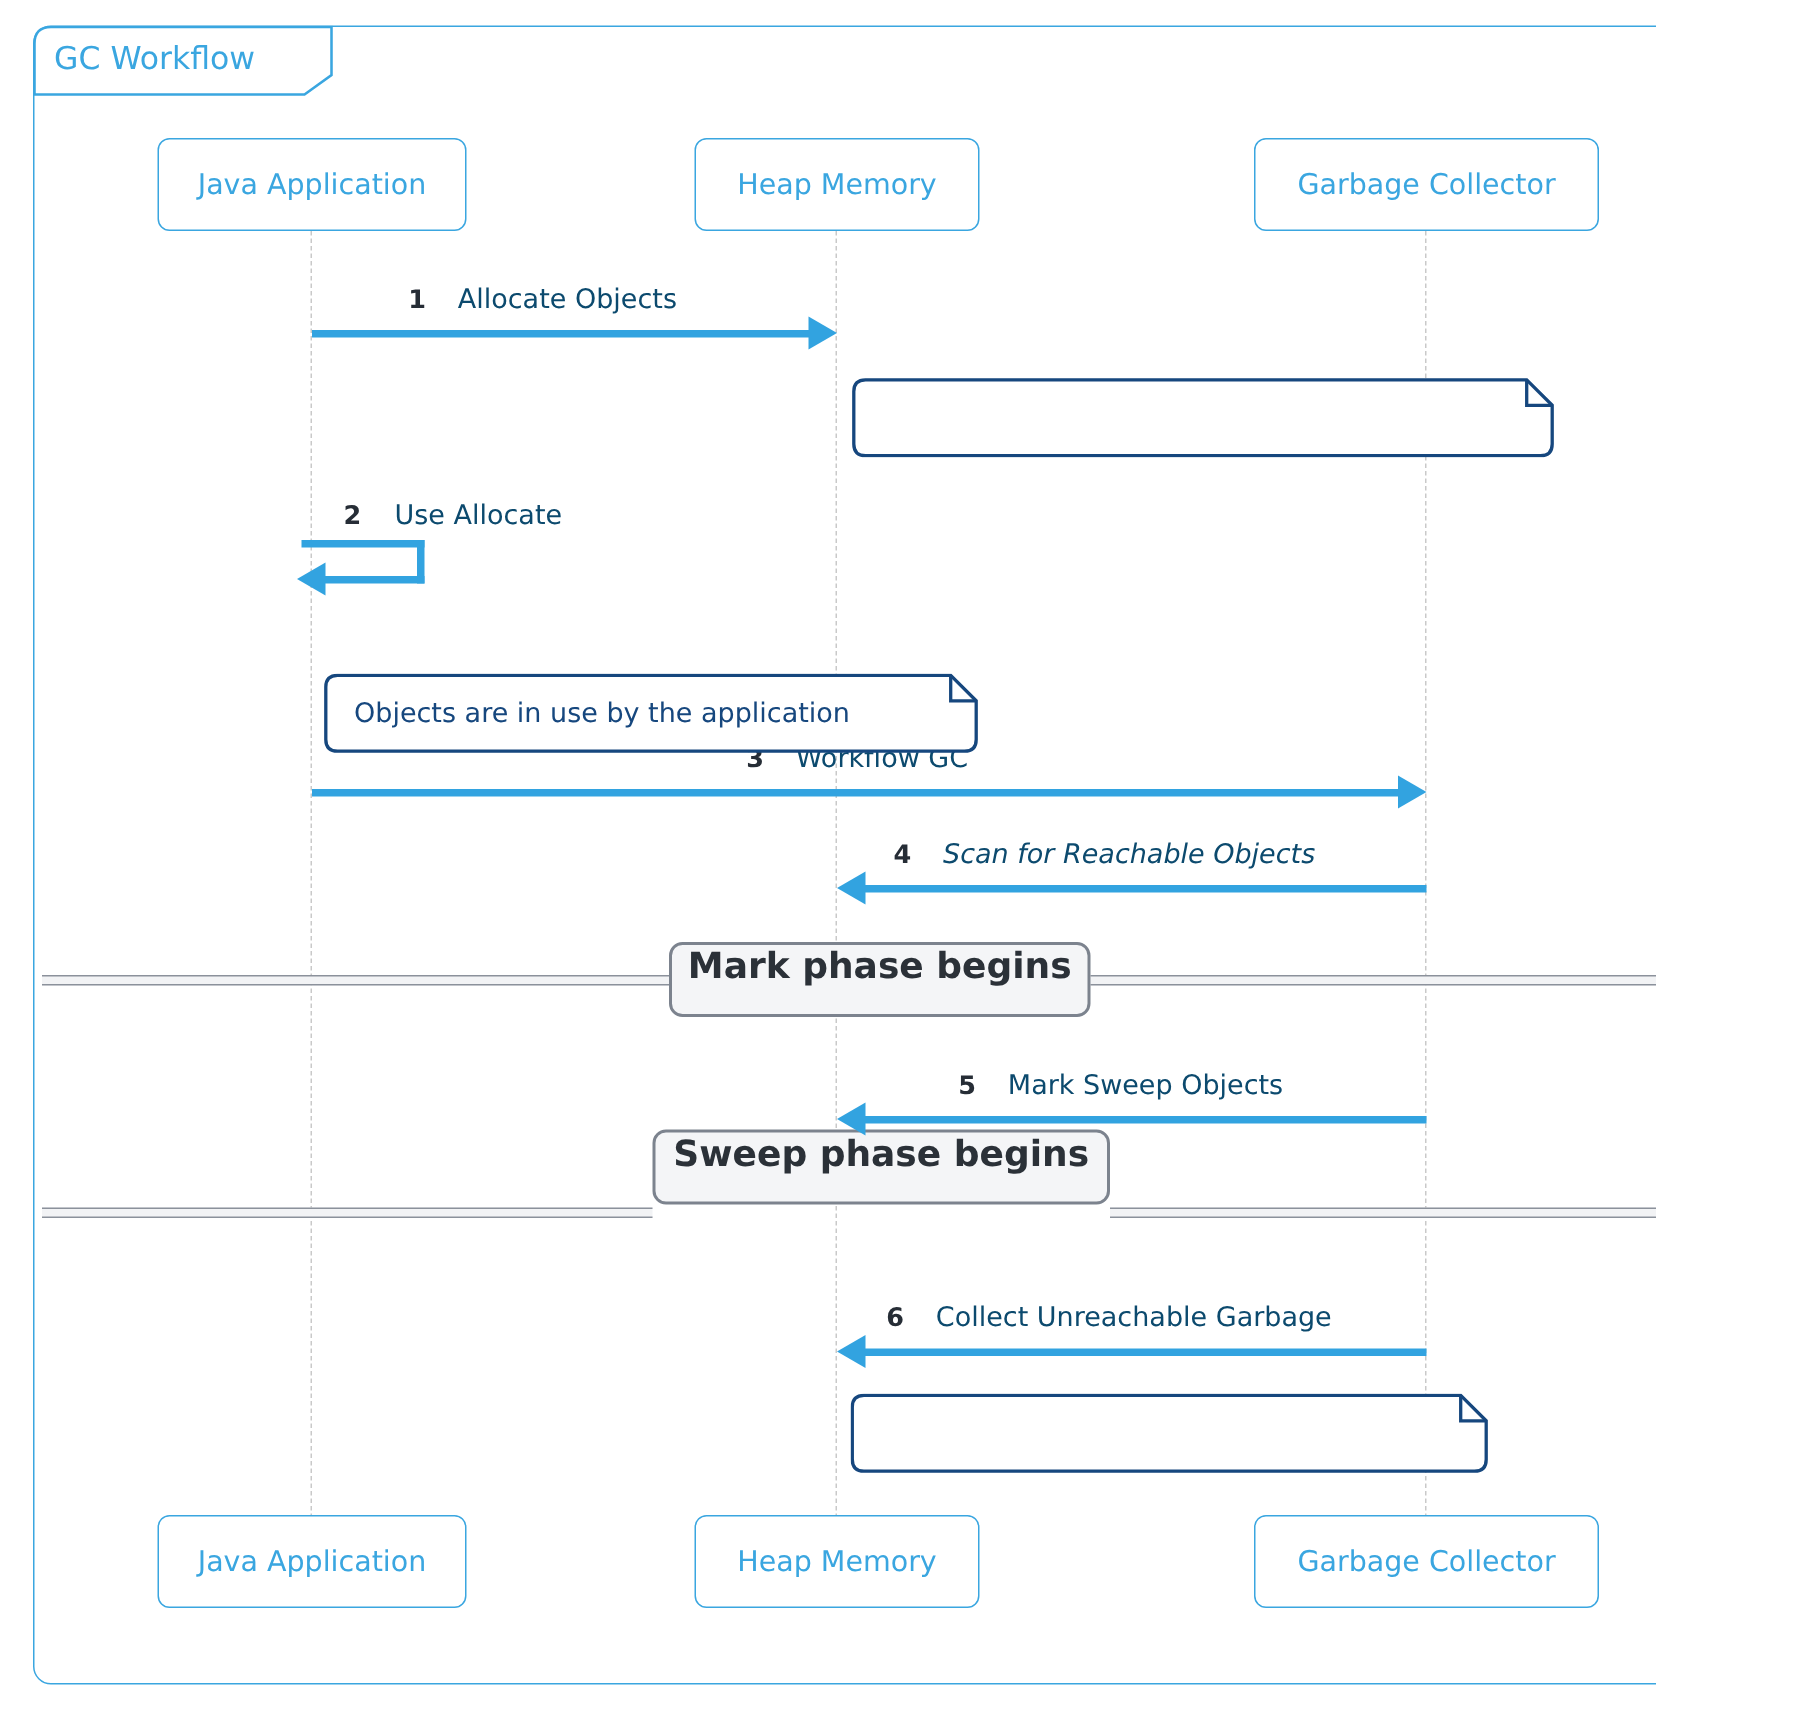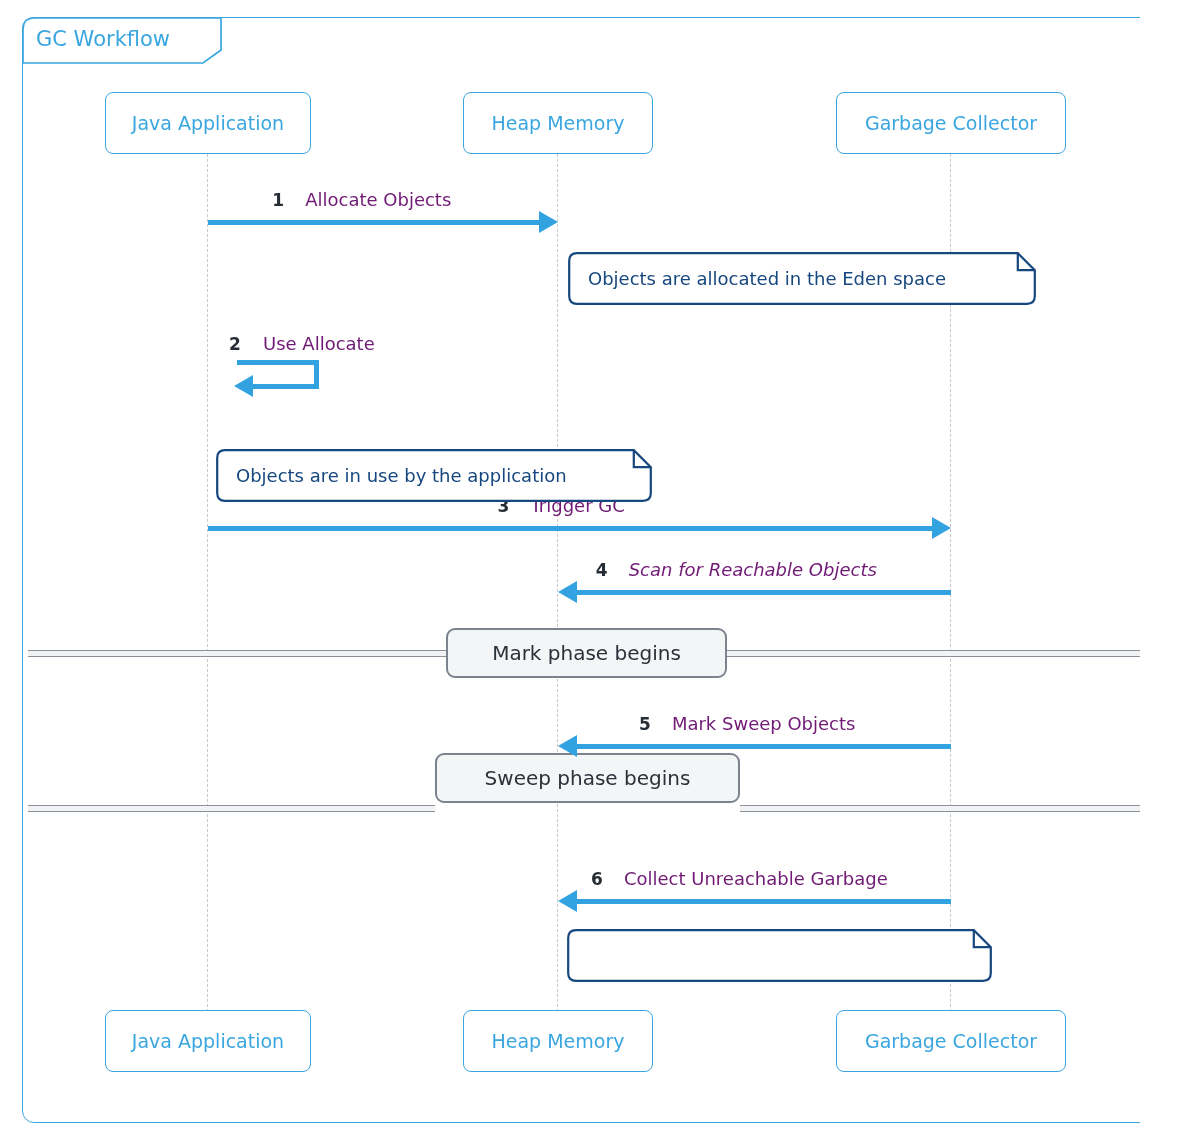--- a/index.html
+++ b/index.html
@@ -1,17 +1,17 @@
 <!DOCTYPE html>
 <html><head>
 <meta charset="utf-8">
 <style>
   html,body{margin:0;padding:0;background:#ffffff;}
   body{font-family:"DejaVu Sans","Liberation Sans",sans-serif;}
-  #stage{position:relative;width:1104px;height:1140px;background:#ffffff;overflow:hidden;padding-left:36px;}
+  #stage{position:relative;width:1104px;height:1140px;background:#ffffff;overflow:hidden;}
 
   
   .frame{position:absolute;left:22px;top:17px;width:1156px;height:1106px;
          border:1.6px solid #3aa6e0;border-radius:12px;box-sizing:border-box;background:#fff;}
 
   
   .title-tab{position:absolute;left:22px;top:17px;width:200px;height:47px;}
   .title-tab svg{position:absolute;left:0;top:0;}
   .title-text{position:absolute;left:14px;top:10px;width:175px;
               font-size:21px;color:#3aa6e0;white-space:nowrap;}
@@ -26,39 +26,39 @@
 
   
   .msg-line{position:absolute;height:5px;background:#32a3e0;}
   .arrow-r{position:absolute;width:0;height:0;
            border-top:11px solid transparent;border-bottom:11px solid transparent;
            border-left:19px solid #32a3e0;}
   .arrow-l{position:absolute;width:0;height:0;
            border-top:11px solid transparent;border-bottom:11px solid transparent;
            border-right:19px solid #32a3e0;}
   .msg-num{position:absolute;font-size:17px;font-weight:bold;color:#262d36;}
-  .msg-label{position:absolute;font-size:18px;color:#701a75;white-space:nowrap;}
+  .msg-label{position:absolute;font-size:18px;color:#0c4a6e;white-space:nowrap;}
 
   
   .loop{position:absolute;}
   .loop .seg{position:absolute;background:#32a3e0;}
 
   
   .note{position:absolute;box-sizing:border-box;}
   .note svg{position:absolute;left:0;top:0;}
   .note .ntext{position:absolute;left:20px;top:0;height:100%;display:flex;align-items:center;
                font-size:18px;color:#16477e;white-space:nowrap;}
 
   
   .div-line{position:absolute;height:5px;
             border-top:1.6px solid #8b919b;border-bottom:1.6px solid #8b919b;background:#f2f3f5;}
   .div-box{position:absolute;box-sizing:border-box;height:50px;
            background:#f4f5f7;border:2.2px solid #7c838e;border-radius:9px;
-           display:flex;align-items:center;justify-content:center;
-           font-size:20px;font-weight:normal;color:#2b3138;white-space:nowrap;}
+           display:flex;align-items:flex-start;justify-content:center;
+           font-size:24px;font-weight:bold;color:#2b3138;white-space:nowrap;}
 </style>
 </head>
 <body>
 
 <div id="stage">
 
   <div class="frame"></div>
 
   <div class="title-tab">
     <svg width="200" height="47" viewBox="0 0 200 47">
@@ -113,41 +113,40 @@
         <div class="seg" style="left: 201px; top: 360px; width: 82px; height: 5px;"></div>
         <div class="seg" style="left: 278px; top: 360px; width: 5px; height: 29px;"></div>
         <div class="seg" style="left: 216px; top: 384px; width: 67px; height: 5px;"></div>
         <div class="arrow-l" style="left: 198px; top: 375px;"></div>
       </div>
       <div class="msg-num" style="left: 229px; top: 334px;">2</div>
       <div class="msg-label" style="left: 263px; top: 333px;">Use Allocate</div>
       <div class="msg-line" style="top: 526px; left: 208px; width: 727px;"></div>
       <div class="arrow-r" style="top: 517px; left: 932px;"></div>
       <div class="msg-num" style="left: 497.5px; top: 496px;">3</div>
-      <div class="msg-label" style="left: 530.5px; top: 495px;">Trigger GC</div>
+      <div class="msg-label" style="left: 530.5px; top: 495px;">Workflow GC</div>
       <div class="msg-line" style="top: 590px; left: 574px; width: 377px;"></div>
       <div class="arrow-l" style="top: 581px; left: 558px;"></div>
       <div class="msg-num" style="left: 595.7px; top: 560px;">4</div>
       <div class="msg-label" style="left: 628.7px; top: 559px; font-style: italic;">Scan for Reachable Objects</div>
       <div class="msg-line" style="top: 744px; left: 574px; width: 377px;"></div>
       <div class="arrow-l" style="top: 735px; left: 558px;"></div>
       <div class="msg-num" style="left: 638.9px; top: 714px;">5</div>
       <div class="msg-label" style="left: 671.9px; top: 713px;">Mark Sweep Objects</div>
       <div class="msg-line" style="top: 899px; left: 574px; width: 377px;"></div>
       <div class="arrow-l" style="top: 890px; left: 558px;"></div>
       <div class="msg-num" style="left: 590.9px; top: 869px;">6</div>
       <div class="msg-label" style="left: 623.9px; top: 868px;">Collect Unreachable Garbage</div>
     </div>
   <div id="notes">
       <div class="note" style="left: 568px; top: 252px; width: 468px; height: 53px;">
         <svg width="468" height="53" viewBox="0 0 468 53">
           <path d="M 1.2 9 Q 1.2 1.2 9 1.2 L 449.8 1.2 L 466.8 18.2 L 466.8 44 Q 466.8 51.8 459 51.8 L 9 51.8 Q 1.2 51.8 1.2 44 Z" fill="#ffffff" stroke="#16477e" stroke-width="2.2"></path>
           <path d="M 449.8 1.2 L 449.8 18.2 L 466.8 18.2" fill="none" stroke="#16477e" stroke-width="2.2"></path>
         </svg>
-        <div class="ntext">Objects are allocated in the Eden space</div>
       </div>
       <div class="note" style="left: 216px; top: 414px; width: 436px; height: 53px; margin-top: 35px;">
         <svg width="436" height="53" viewBox="0 0 436 53">
           <path d="M 1.2 9 Q 1.2 1.2 9 1.2 L 417.8 1.2 L 434.8 18.2 L 434.8 44 Q 434.8 51.8 427 51.8 L 9 51.8 Q 1.2 51.8 1.2 44 Z" fill="#ffffff" stroke="#16477e" stroke-width="2.2"></path>
           <path d="M 417.8 1.2 L 417.8 18.2 L 434.8 18.2" fill="none" stroke="#16477e" stroke-width="2.2"></path>
         </svg>
         <div class="ntext">Objects are in use by the application</div>
       </div>
       <div class="note" style="left: 567px; top: 929px; width: 425px; height: 53px;">
         <svg width="425" height="53" viewBox="0 0 425 53">

